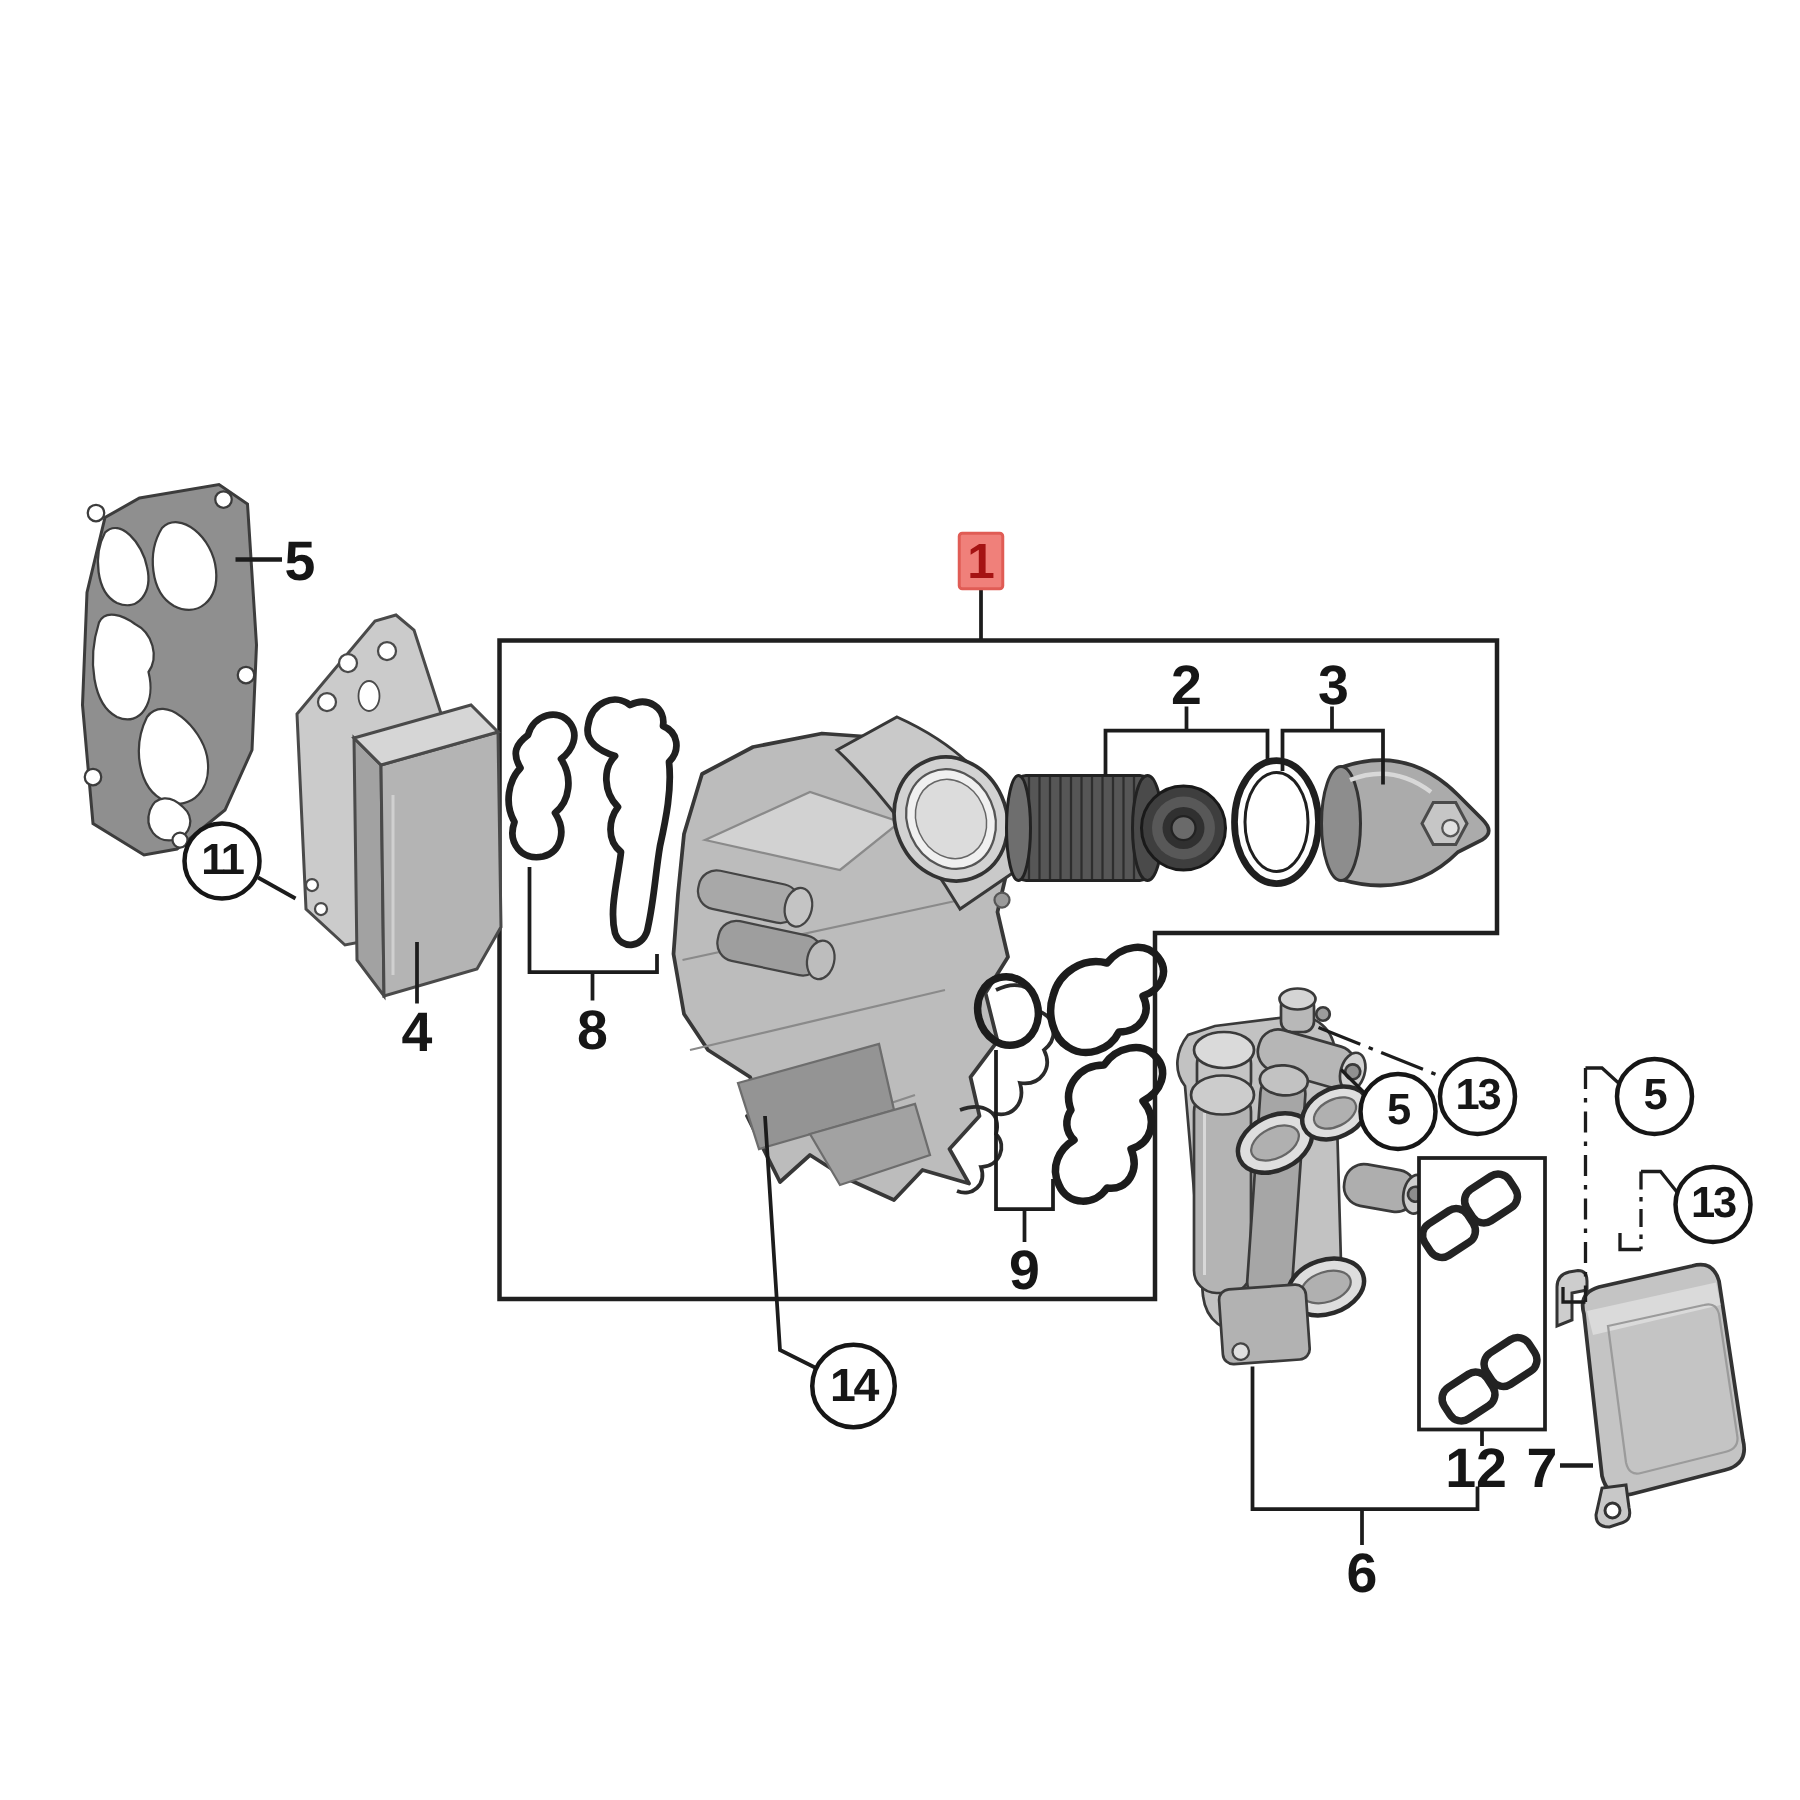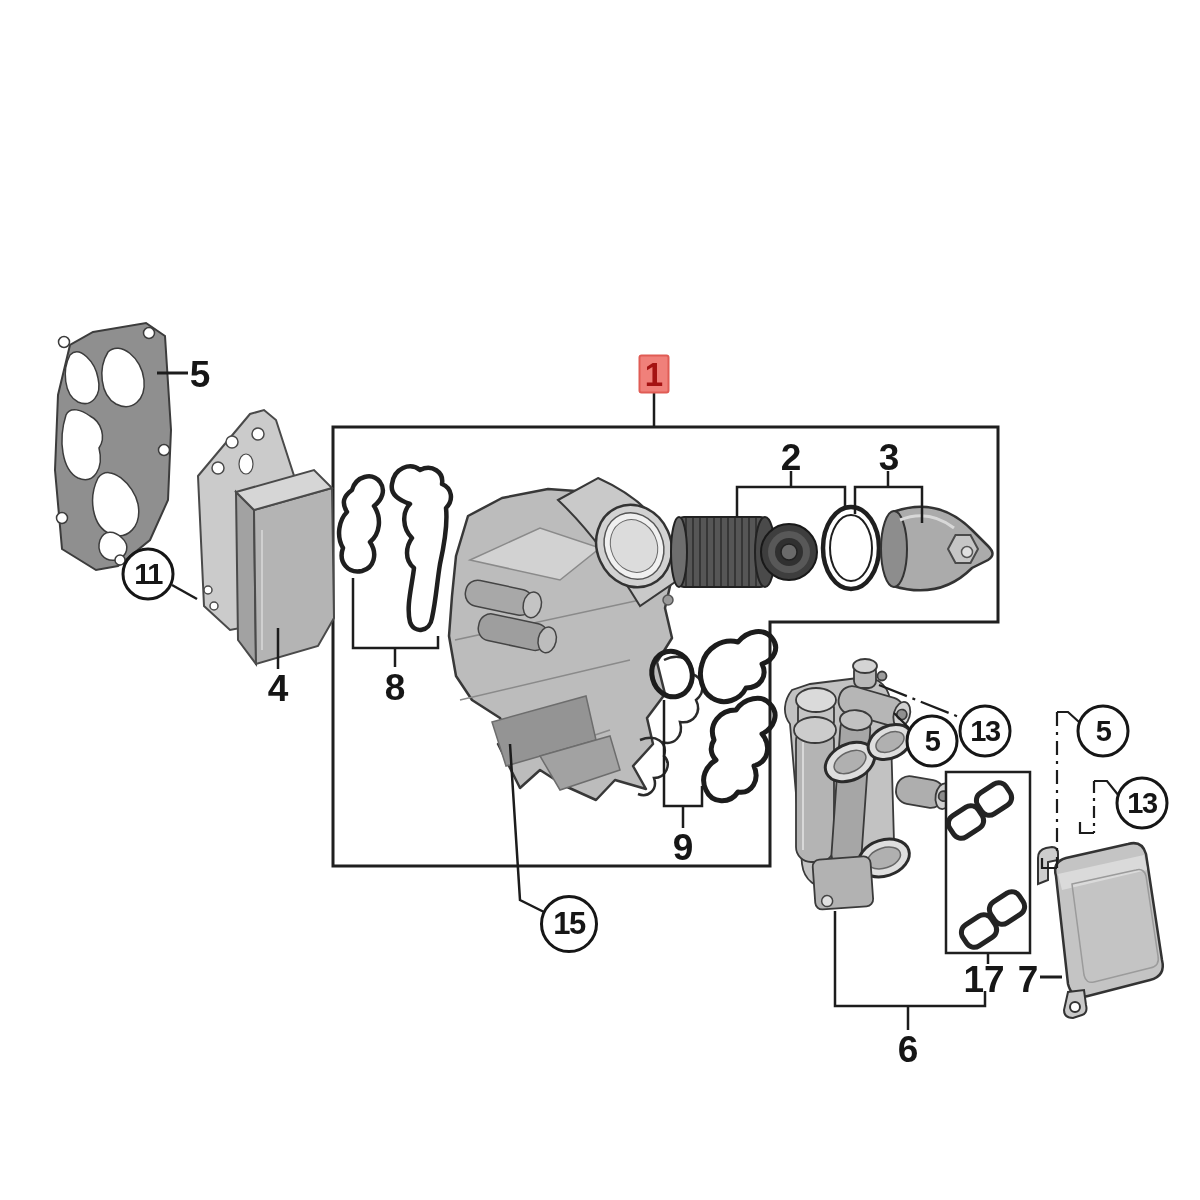--- a/index.html
+++ b/index.html
@@ -226,21 +226,21 @@
 
 <div class="co badge" style="left:654px;top:374px">1</div>
 <div class="co plain" style="left:791px;top:457px">2</div>
 <div class="co plain" style="left:889px;top:457px">3</div>
 <div class="co plain" style="left:278px;top:688px">4</div>
 <div class="co plain" style="left:200px;top:374px">5</div>
 <div class="co plain" style="left:908px;top:1049px">6</div>
 <div class="co plain" style="left:1028px;top:979px">7</div>
 <div class="co plain" style="left:395px;top:687px">8</div>
 <div class="co plain" style="left:683px;top:847px">9</div>
-<div class="co plain" style="left:984px;top:979px">17</div>
+<div class="co plain" style="left:984px;top:979px">12</div>
 <div class="co circle" style="left:148px;top:574px">11</div>
 <div class="co circle" style="left:1103px;top:731px">5</div>
 <div class="co circle" style="left:985px;top:731px">13</div>
 <div class="co circle" style="left:1142px;top:803px">13</div>
-<div class="co circle big" style="left:569px;top:924px">15</div>
+<div class="co circle big" style="left:569px;top:924px">14</div>
 <div class="co circle" style="left:932px;top:741px">5</div>
 
 </div>
 
 </body></html>

